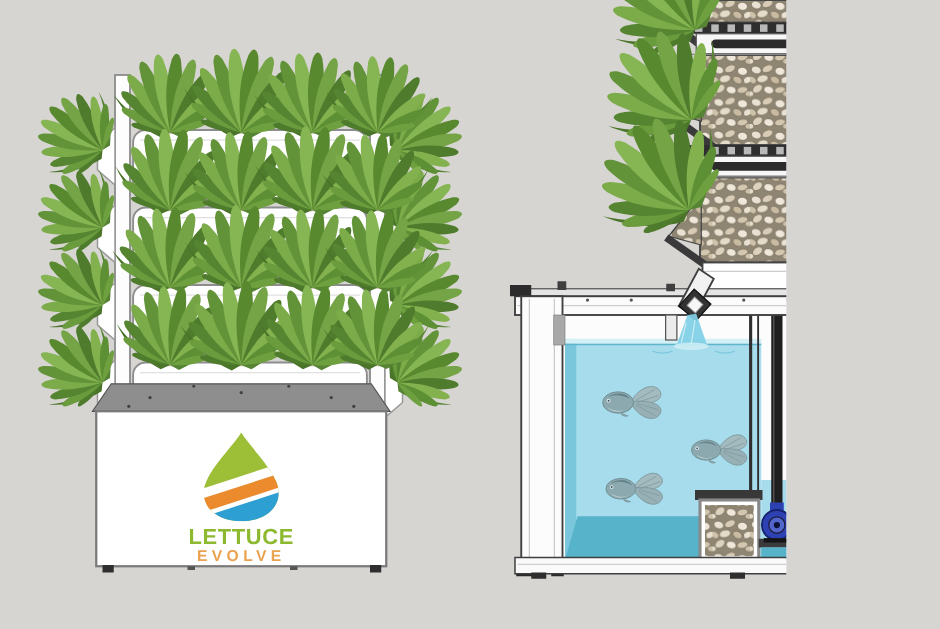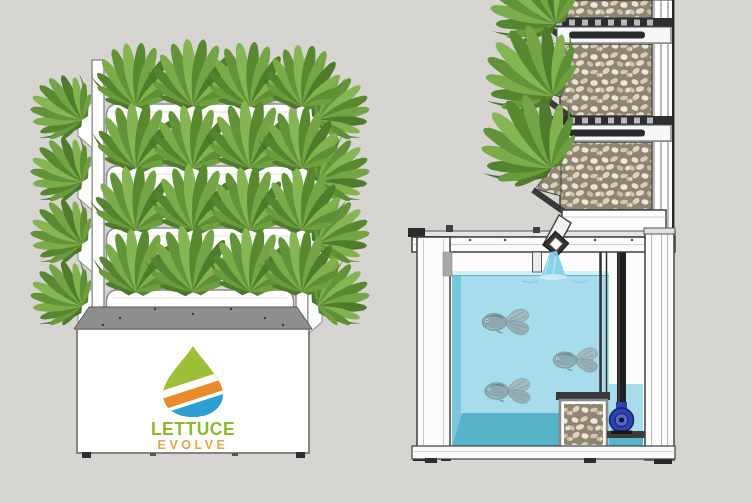--- a/index.html
+++ b/index.html
@@ -1,16 +1,16 @@
 <!DOCTYPE html>
 <html><head>
 <meta charset="utf-8">
 <style>
   html,body{margin:0;padding:0;background:#d7d5d2;}
-  .stage{position:relative;width:752px;height:503px;background:#d7d5d2;overflow:hidden;
+  .stage{position:relative;width:629px;height:503px;background:#d7d5d2;overflow:hidden;
          font-family:"Liberation Sans", sans-serif;}
   svg{display:block;}
   text{font-family:"Liberation Sans", sans-serif;}
   .logo-line1{font-weight:bold;font-size:17.5px;letter-spacing:.5px;}
   .logo-line2{font-weight:bold;font-size:12.5px;letter-spacing:3.5px;}
 </style>
 </head>
 <body>
 
 <div class="stage">

